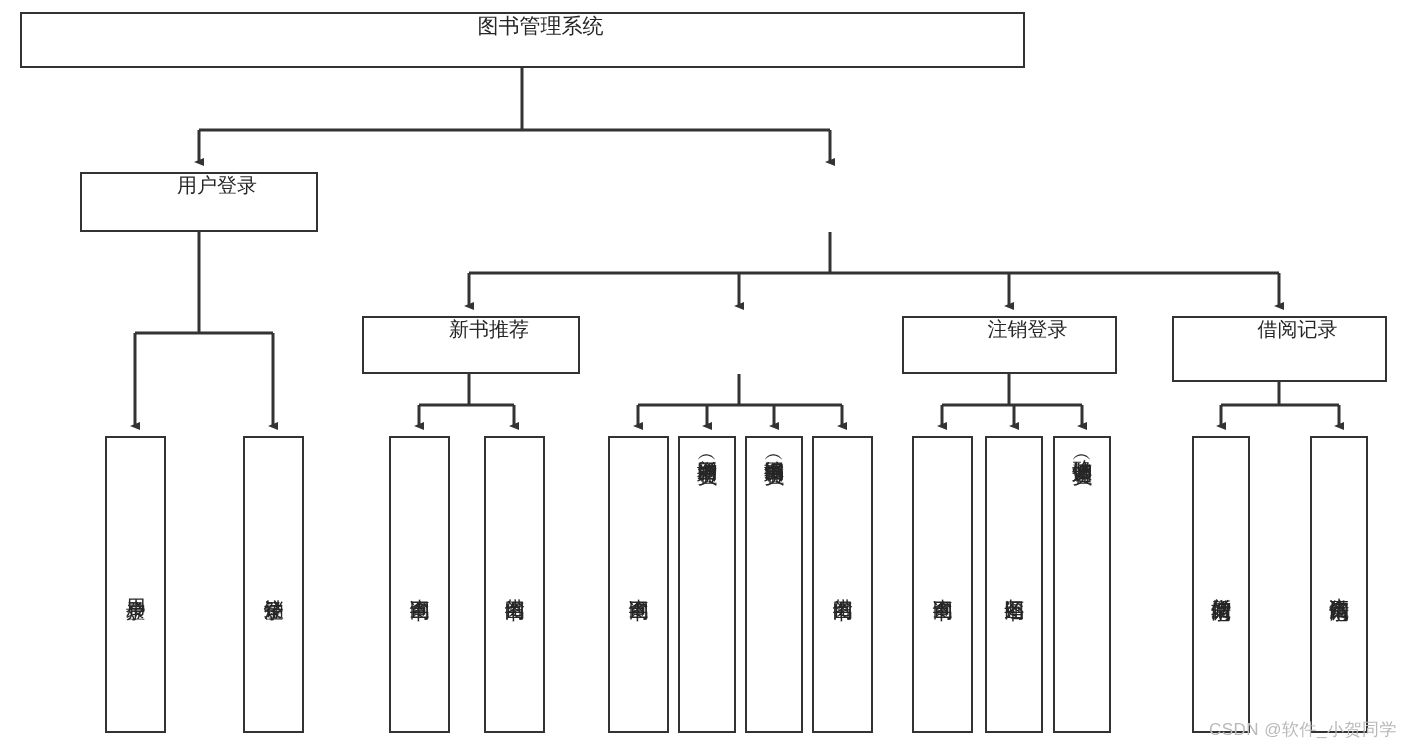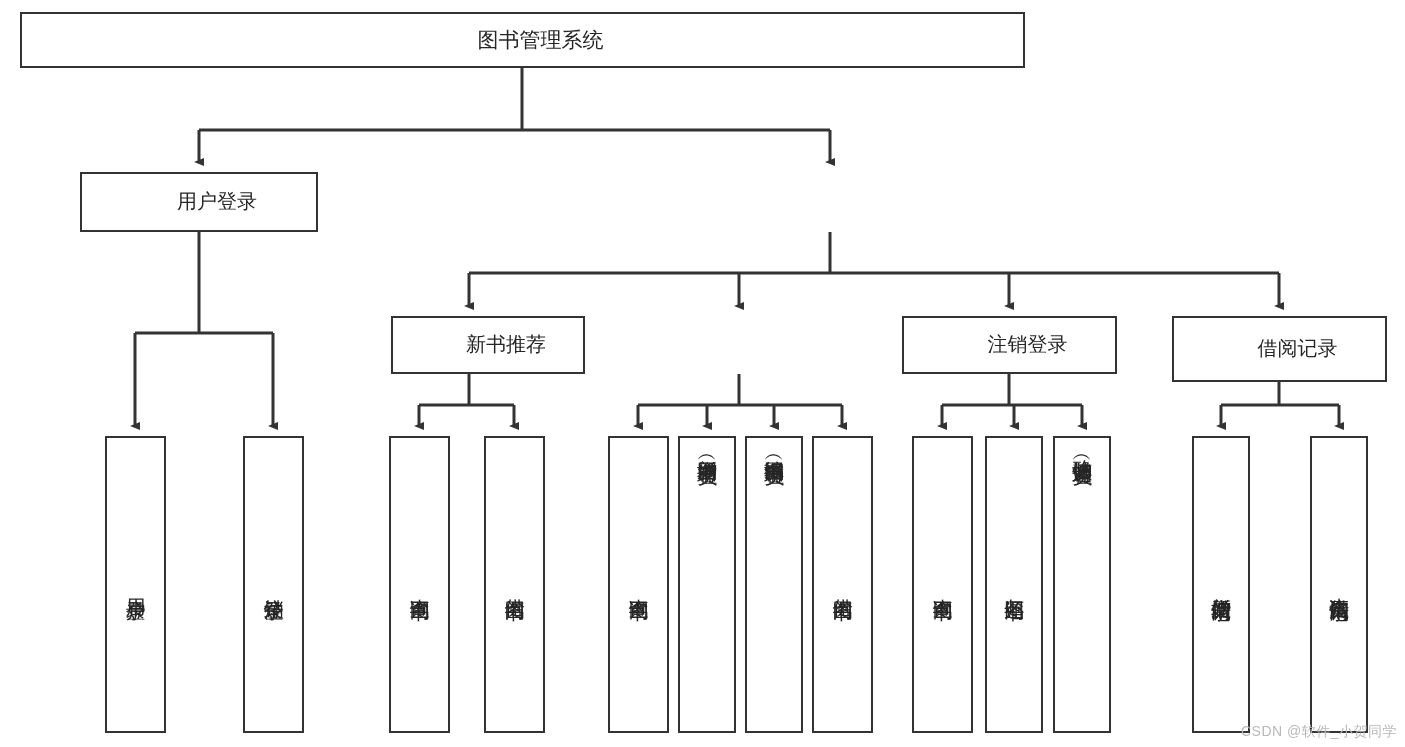--- a/index.html
+++ b/index.html
@@ -25,21 +25,20 @@
     width: 1405px;
     height: 747px;
     pointer-events: none;
   }
   .node {
     position: absolute;
     box-sizing: border-box;
     border: 2px solid #333333;
     background: #ffffff;
     display: flex;
-    align-items: center;
     justify-content: center;
     text-align: center;
     color: #262626;
     line-height: 1.18;
     padding-left: 36px;
   }
   .node.level-0 {
     font-size: 21px;
   }
   .node.level-1 {
@@ -67,21 +66,21 @@
     align-items: flex-start;
     justify-content: center;
   }
   .node.leaf.mid {
     align-items: center;
   }
   #watermark {
     position: absolute;
     right: 8px;
     bottom: 6px;
-    font-size: 14px;
+    font-size: 17px;
     color: #b9b9b9;
     white-space: nowrap;
     letter-spacing: 0.5px;
   }
 </style>
 </head>
 <body>
 
 <div id="diagram-root">
 
@@ -148,21 +147,21 @@
   </svg>
 
   <div class="node level-0" id="node-root" style="left: 20px; top: 12px; width: 1005px; height: 56px;">
     <span class="hlabel">图书管理系统</span>
   </div>
 
   <div class="node level-1" id="node-l1-0" style="left: 80px; top: 172px; width: 238px; height: 60px;">
     <span class="hlabel">用户登录</span>
   </div>
 
-  <div class="node level-2" id="node-l2-0" style="left: 362px; top: 316px; width: 194px; height: 58px; margin-left: 29px;">
+  <div class="node level-2" id="node-l2-0" style="left: 362px; top: 316px; width: 218px; height: 58px;">
     <span class="hlabel">新书推荐</span>
   </div>
   <div class="node level-2" id="node-l2-2" style="left: 902px; top: 316px; width: 215px; height: 58px;">
     <span class="hlabel">注销登录</span>
   </div>
   <div class="node level-2" id="node-l2-3" style="left: 1172px; top: 316px; width: 215px; height: 66px;">
     <span class="hlabel">借阅记录</span>
   </div>
 
   <div class="node leaf mid" id="node-leaf-0" style="left: 105px; top: 436px; width: 61px; height: 297px;">

